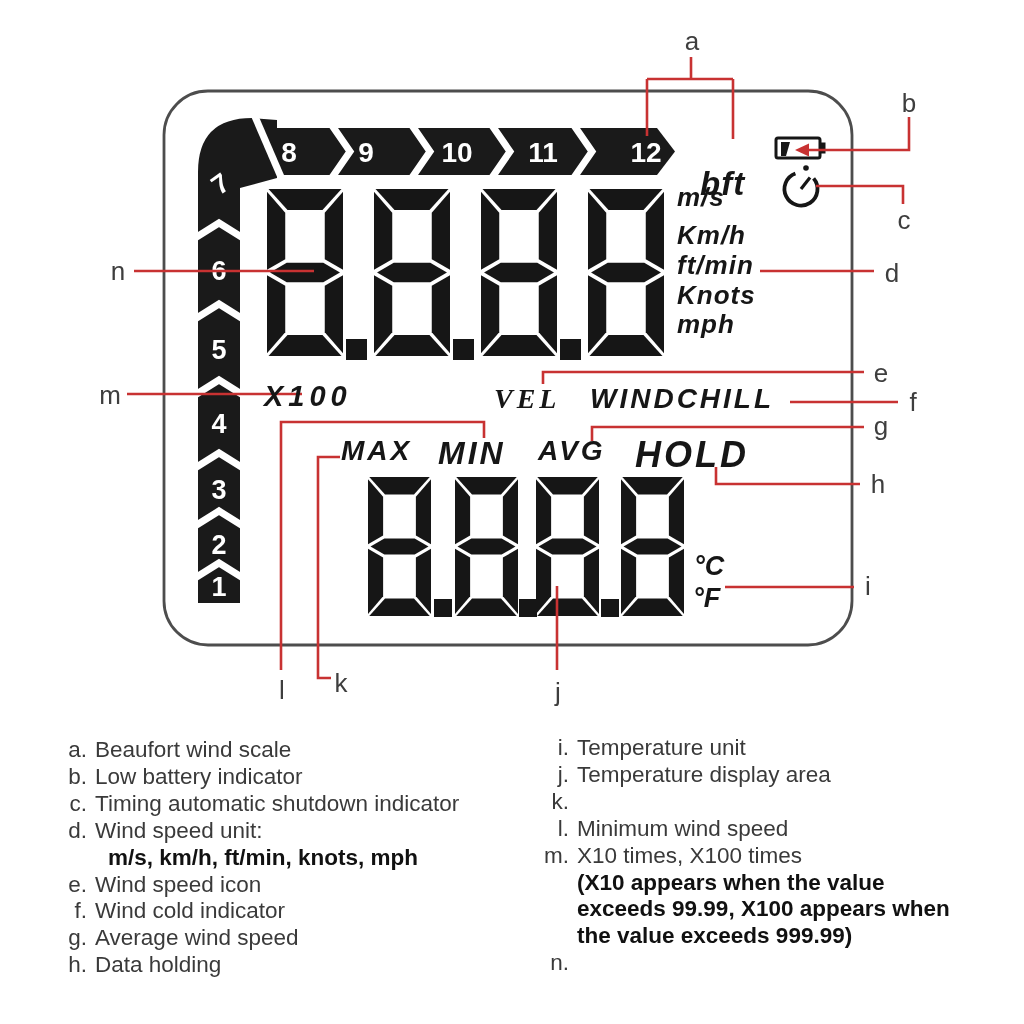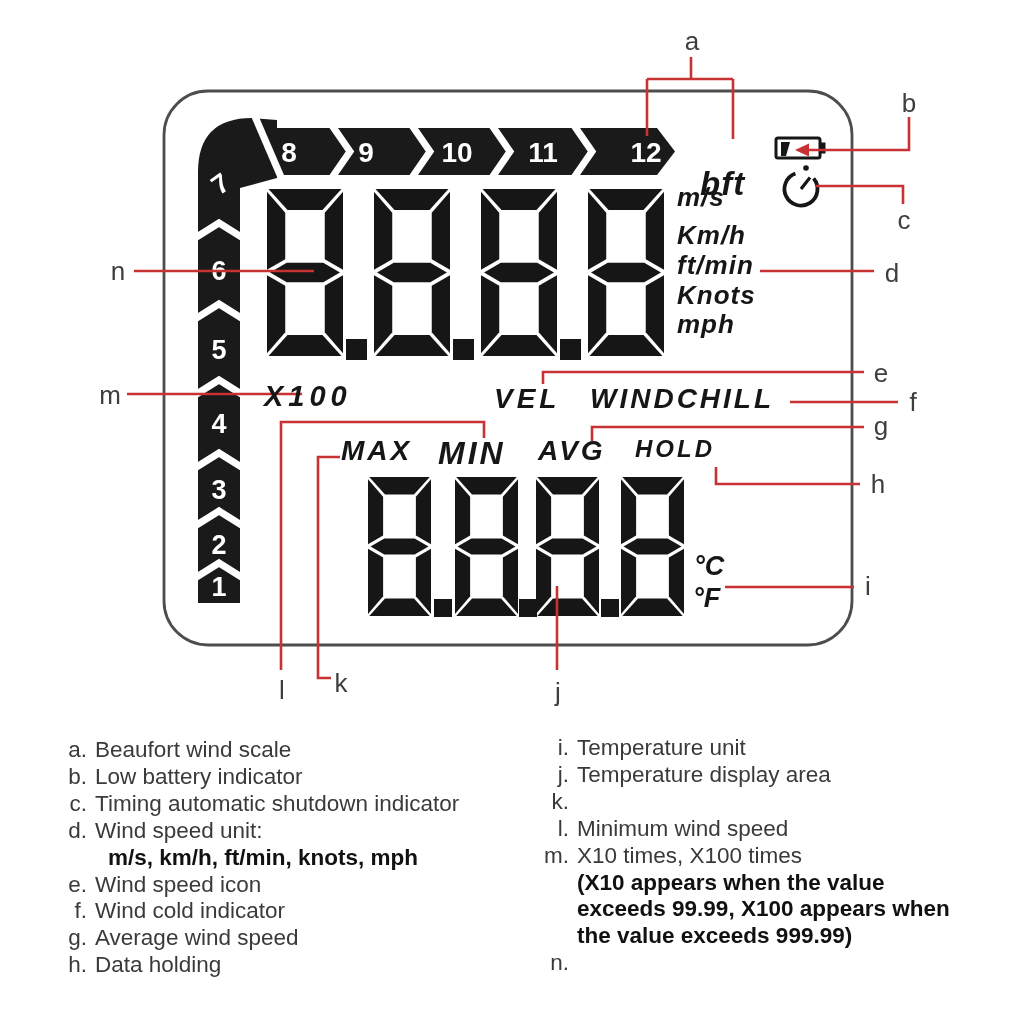--- a/index.html
+++ b/index.html
@@ -128,27 +128,27 @@
 
   <div class="units">
     <div class="lcd" style="left:677px;top:182px;font-size:26px;letter-spacing:1px;">m/s</div>
     <div class="lcd" style="left:677px;top:220px;font-size:26px;letter-spacing:1px;">Km/h</div>
     <div class="lcd" style="left:677px;top:250px;font-size:26px;letter-spacing:1px;">ft/min</div>
     <div class="lcd" style="left:677px;top:280px;font-size:26px;letter-spacing:1px;">Knots</div>
     <div class="lcd" style="left:677px;top:309px;font-size:26px;letter-spacing:1px;">mph</div>
   </div>
 
   <div class="lcd" style="left:264px;top:382px;font-size:29px;letter-spacing:5px;">X100</div>
-  <div class="lcd" style="left:494px;top:385px;font-size:28px;letter-spacing:4px;">VEL</div>
+  <div class="lcd" style="left:494px;top:385px;font-size:28px;letter-spacing:4px;font-family:Liberation Serif, serif;">VEL</div>
   <div class="lcd" style="left:590px;top:385px;font-size:28px;letter-spacing:3px;">WINDCHILL</div>
 
   <div class="lcd" style="left:341px;top:437px;font-size:28px;letter-spacing:3px;">MAX</div>
   <div class="lcd" style="left:438px;top:437px;font-size:32px;letter-spacing:3px;">MIN</div>
   <div class="lcd" style="left:538px;top:437px;font-size:28px;letter-spacing:3px;">AVG</div>
-  <div class="lcd" style="left:635px;top:437px;font-size:24px;letter-spacing:3px;">HOLD</div>
+  <div class="lcd" style="left:635px;top:437px;font-size:36px;letter-spacing:3px;">HOLD</div>
 
   <div class="lcd" style="left:694px;top:553px;font-size:27px;">°C</div>
   <div class="lcd" style="left:693px;top:585px;font-size:27px;">°F</div>
 
   <div class="cl" style="left:677px;top:28px;">a</div>
   <div class="cl" style="left:894px;top:90px;">b</div>
   <div class="cl" style="left:889px;top:207px;">c</div>
   <div class="cl" style="left:877px;top:260px;">d</div>
   <div class="cl" style="left:866px;top:360px;">e</div>
   <div class="cl" style="left:898px;top:389px;">f</div>

